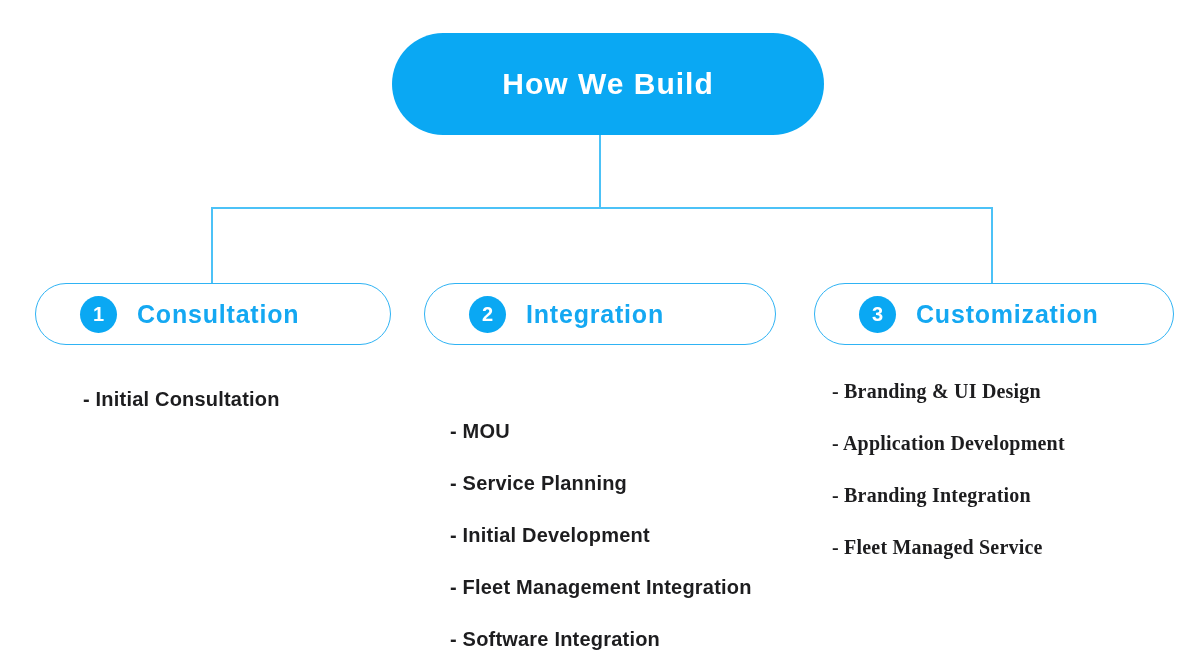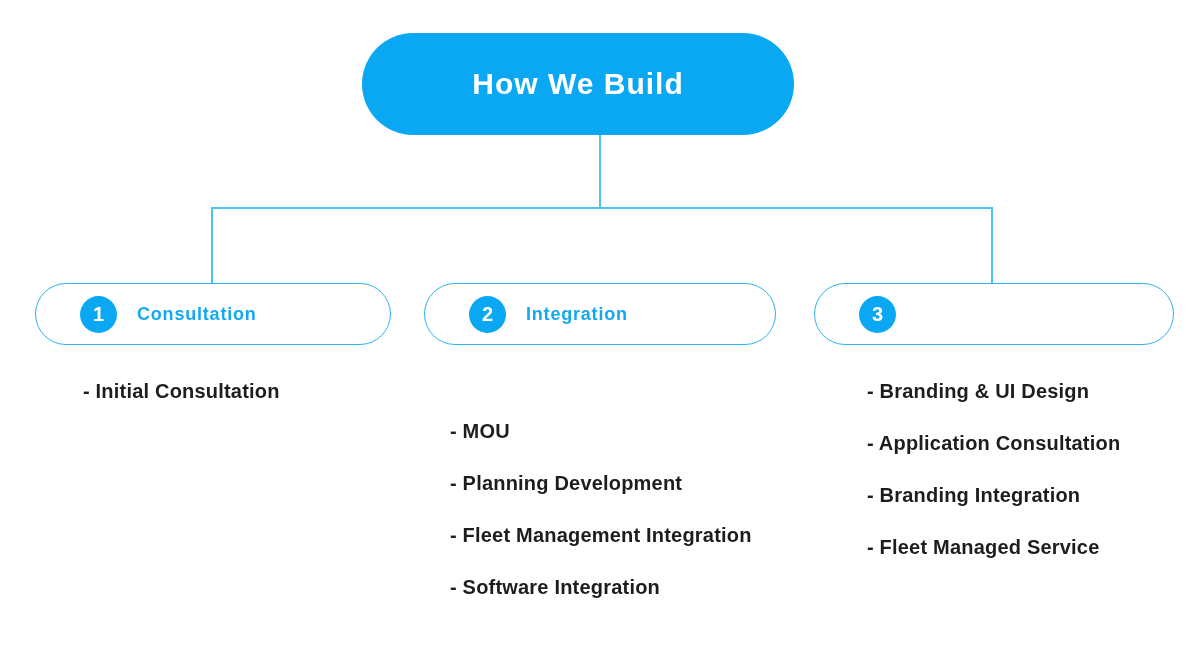--- a/index.html
+++ b/index.html
@@ -20,21 +20,21 @@
   }
   .stage {
     position: relative;
     width: 1200px;
     height: 650px;
     background: var(--bg);
   }
   
   .root-pill {
     position: absolute;
-    left: 362px; top: 33px;
+    left: 392px; top: 33px;
     width: 432px; height: 102px;
     background: var(--accent);
     border-radius: 51px;
     display: flex; align-items: center; justify-content: center;
   }
   .root-pill .root-label {
     color: #ffffff;
     font-size: 30px;
     font-weight: 700;
     letter-spacing: 1px;
@@ -68,33 +68,33 @@
     background: var(--accent);
     border-radius: 50%;
     color: #ffffff;
     font-size: 20px;
     font-weight: 600;
     display: flex; align-items: center; justify-content: center;
     flex: 0 0 auto;
   }
   .branch-label {
     color: var(--label_blue);
-    font-size: 18px;
+    font-size: 25px;
     font-weight: 600;
     letter-spacing: 0.8px;
     white-space: nowrap;
   }
   
   .item-list {
     position: absolute;
     top: 379px;
   }
-  .item-list.c1 { left: 83px; }
+  .item-list.c1 { left: 83px; margin-top: 8px; }
   .item-list.c2 { left: 450px; margin-top: 40px; }
-  .item-list.c3 { left: 867px; }
+  .item-list.c3 { left: 832px; font-family: Liberation Serif, serif; }
   .list-item {
     height: 25px;
     line-height: 25px;
     margin-bottom: 27px;
     color: var(--dark_text);
     font-size: 20px;
     font-weight: 700;
     letter-spacing: 0.2px;
     white-space: nowrap;
   }
@@ -118,33 +118,35 @@
     <span class="branch-label">Consultation</span>
   </div>
 
   <div class="branch-pill b2">
     <span class="num-badge">2</span>
     <span class="branch-label">Integration</span>
   </div>
 
   <div class="branch-pill b3">
     <span class="num-badge">3</span>
+    <span class="branch-label">Customization</span>
   </div>
 
   <div class="item-list c1">
     <div class="list-item">- Initial Consultation</div>
   </div>
 
   <div class="item-list c2">
     <div class="list-item">- MOU</div>
-    <div class="list-item">- Planning Development</div>
+    <div class="list-item">- Service Planning</div>
+    <div class="list-item">- Initial Development</div>
     <div class="list-item">- Fleet Management Integration</div>
     <div class="list-item">- Software Integration</div>
   </div>
 
   <div class="item-list c3">
     <div class="list-item">- Branding &amp; UI Design</div>
-    <div class="list-item">- Application Consultation</div>
+    <div class="list-item">- Application Development</div>
     <div class="list-item">- Branding Integration</div>
     <div class="list-item">- Fleet Managed Service</div>
   </div>
 
 </div>
 
 </body></html>

